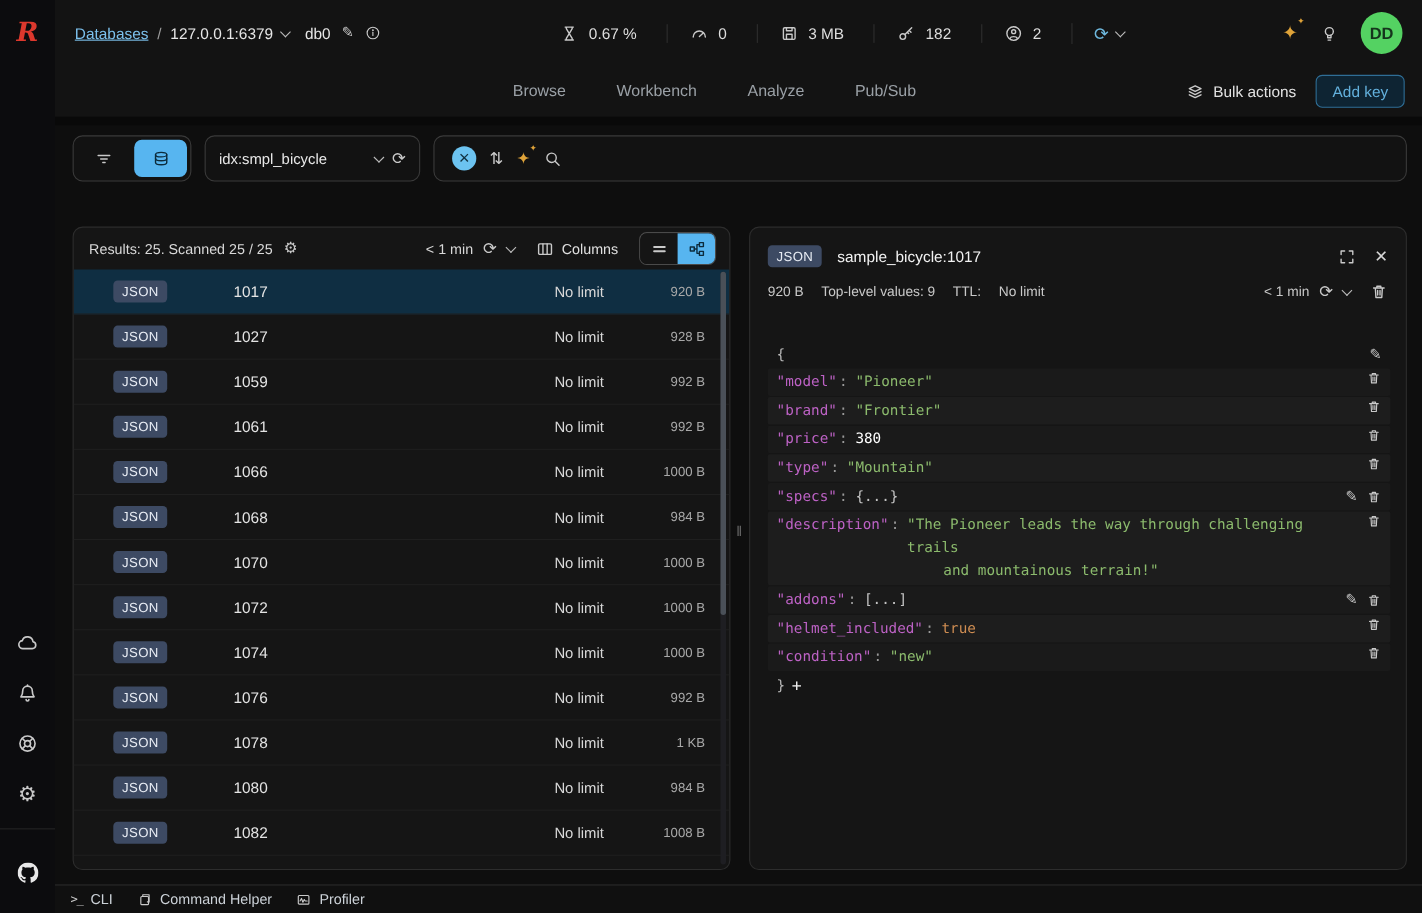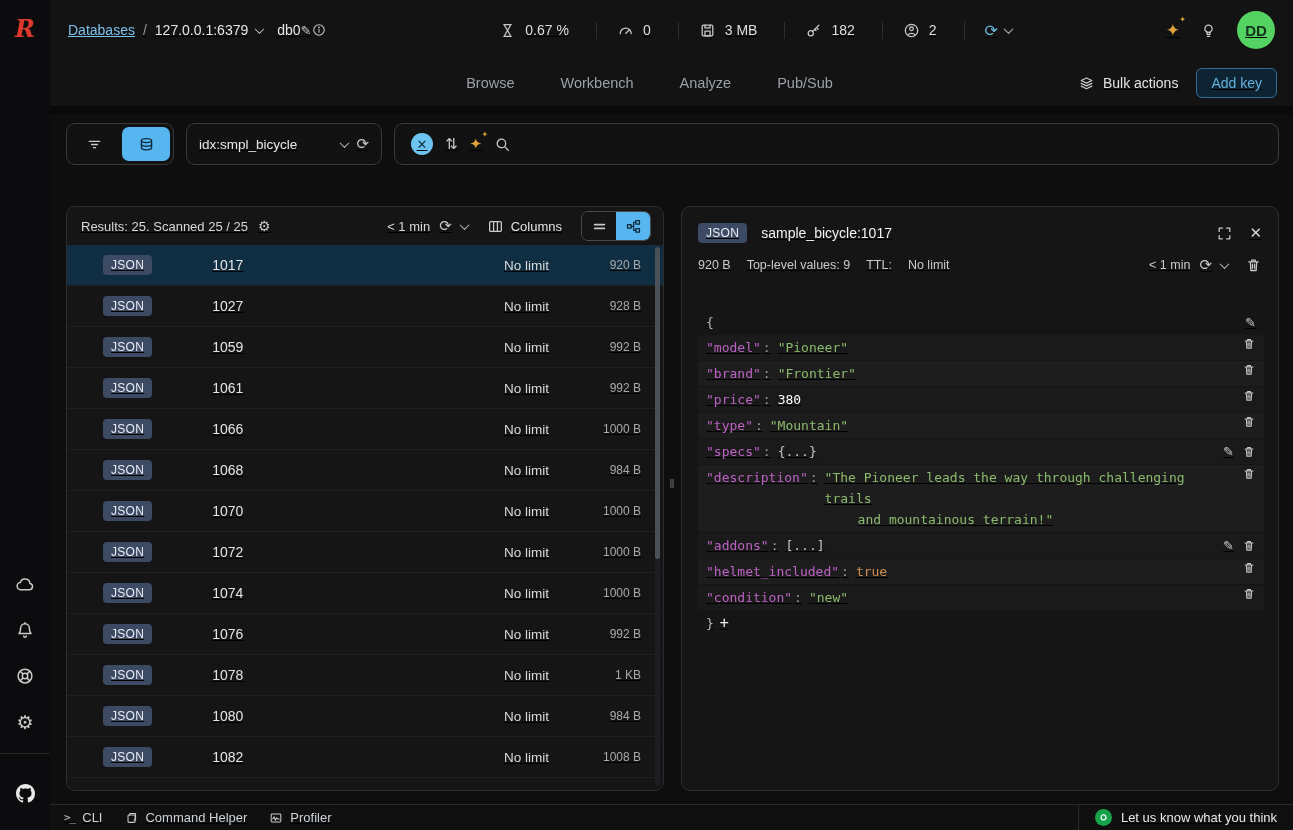--- a/index.html
+++ b/index.html
@@ -12,28 +12,28 @@
   .rail .spacer { flex:1; }
   .rail .rail-btn { width:50px; height:46px; display:flex; align-items:center; justify-content:center; cursor:pointer; }
   .rail .divider { width:50px; border-top:1px solid #242424; margin:8px 0 16px; }
   .rail .gh { margin-bottom:14px; }
 
   svg.ic { width:17px; height:17px; stroke:#c9c9c9; fill:none; stroke-width:1.2; stroke-linecap:round; stroke-linejoin:round; }
   svg.ic.sm { width:14px; height:14px; }
   svg.ic.lg { width:20px; height:20px; }
   .uic { color:#c9c9c9; font-family:"DejaVu Sans", sans-serif; }
 
-  .main { flex:1; display:flex; flex-direction:column; min-width:0;text-decoration:underline; }
+  .main { flex:1; display:flex; flex-direction:column; min-width:0; }
 
   
   .topbar { height:60px; background:#131313; display:flex; align-items:center; padding:0 18px; font-size:14px; color:#e6e6e6; }
   .crumbs { display:flex; align-items:center; gap:8px; }
   .crumbs a { color:#7cc0ec; text-decoration:underline; cursor:pointer; }
   .crumbs .sep { color:#9a9a9a; }
-  .dbname { margin-left:14px; display:flex; align-items:center; }
+  .dbname { margin-left:14px; display:flex; align-items:center; gap:10px; }
   .chev { display:inline-block; width:7px; height:7px; border-right:1.4px solid #bdbdbd; border-bottom:1.4px solid #bdbdbd; transform:rotate(45deg) translate(-1px,-1px); }
   .stats { display:flex; align-items:center; margin:4px auto;gap:7px; }
   .stat { display:flex; align-items:center; gap:9px; padding:0 20px; color:#dedede; }
   .stat + .stat { border-left:1px solid #2e2e2e; }
   .refresh-ch { display:flex; align-items:center; gap:7px; padding-left:20px; border-left:1px solid #2e2e2e; cursor:pointer; }
   .refresh-glyph { font-family:"DejaVu Sans", sans-serif; font-size:16px; color:#6fb9de; }
   .top-right { display:flex; align-items:center; gap:20px; }
   .sparkle { color:#dfa339; font-family:"DejaVu Sans", sans-serif; font-size:17px; position:relative; cursor:pointer; }
   .sparkle::after { content:"✦"; position:absolute; top:-5px; right:-6px; font-size:8px; }
   .avatar { width:38px; height:38px; border-radius:50%; background:#54d262; color:#15351c; font-weight:bold; font-size:15px; display:flex; align-items:center; justify-content:center; cursor:pointer; }
@@ -616,25 +616,16 @@
           </svg>
         <span>Command Helper</span>
       </div>
       <div class="fitem">
         <svg class="ic sm" viewBox="0 0 16 16">
             <rect x="2.5" y="3.5" width="11" height="9" rx="1"></rect>
             <path d="M4.3 9.2l1.5-2.6 1.5 3.9 1.4-2.8 1 1.5h2"></path>
           </svg>
         <span>Profiler</span>
       </div>
-      <div class="feedback">
-        <span class="fb-dot">
-          <svg viewBox="0 0 16 16">
-              <path d="M4.5 8.5a3.5 3 0 0 0 7 0"></path>
-              <path d="M4.5 8.5C4.5 5.5 6 4 8 4s3.5 1.5 3.5 4.5"></path>
-            </svg>
-        </span>
-        <span>Let us know what you think</span>
-      </div>
     </div>
 
   </div>
 </div>
 
 </body></html>

